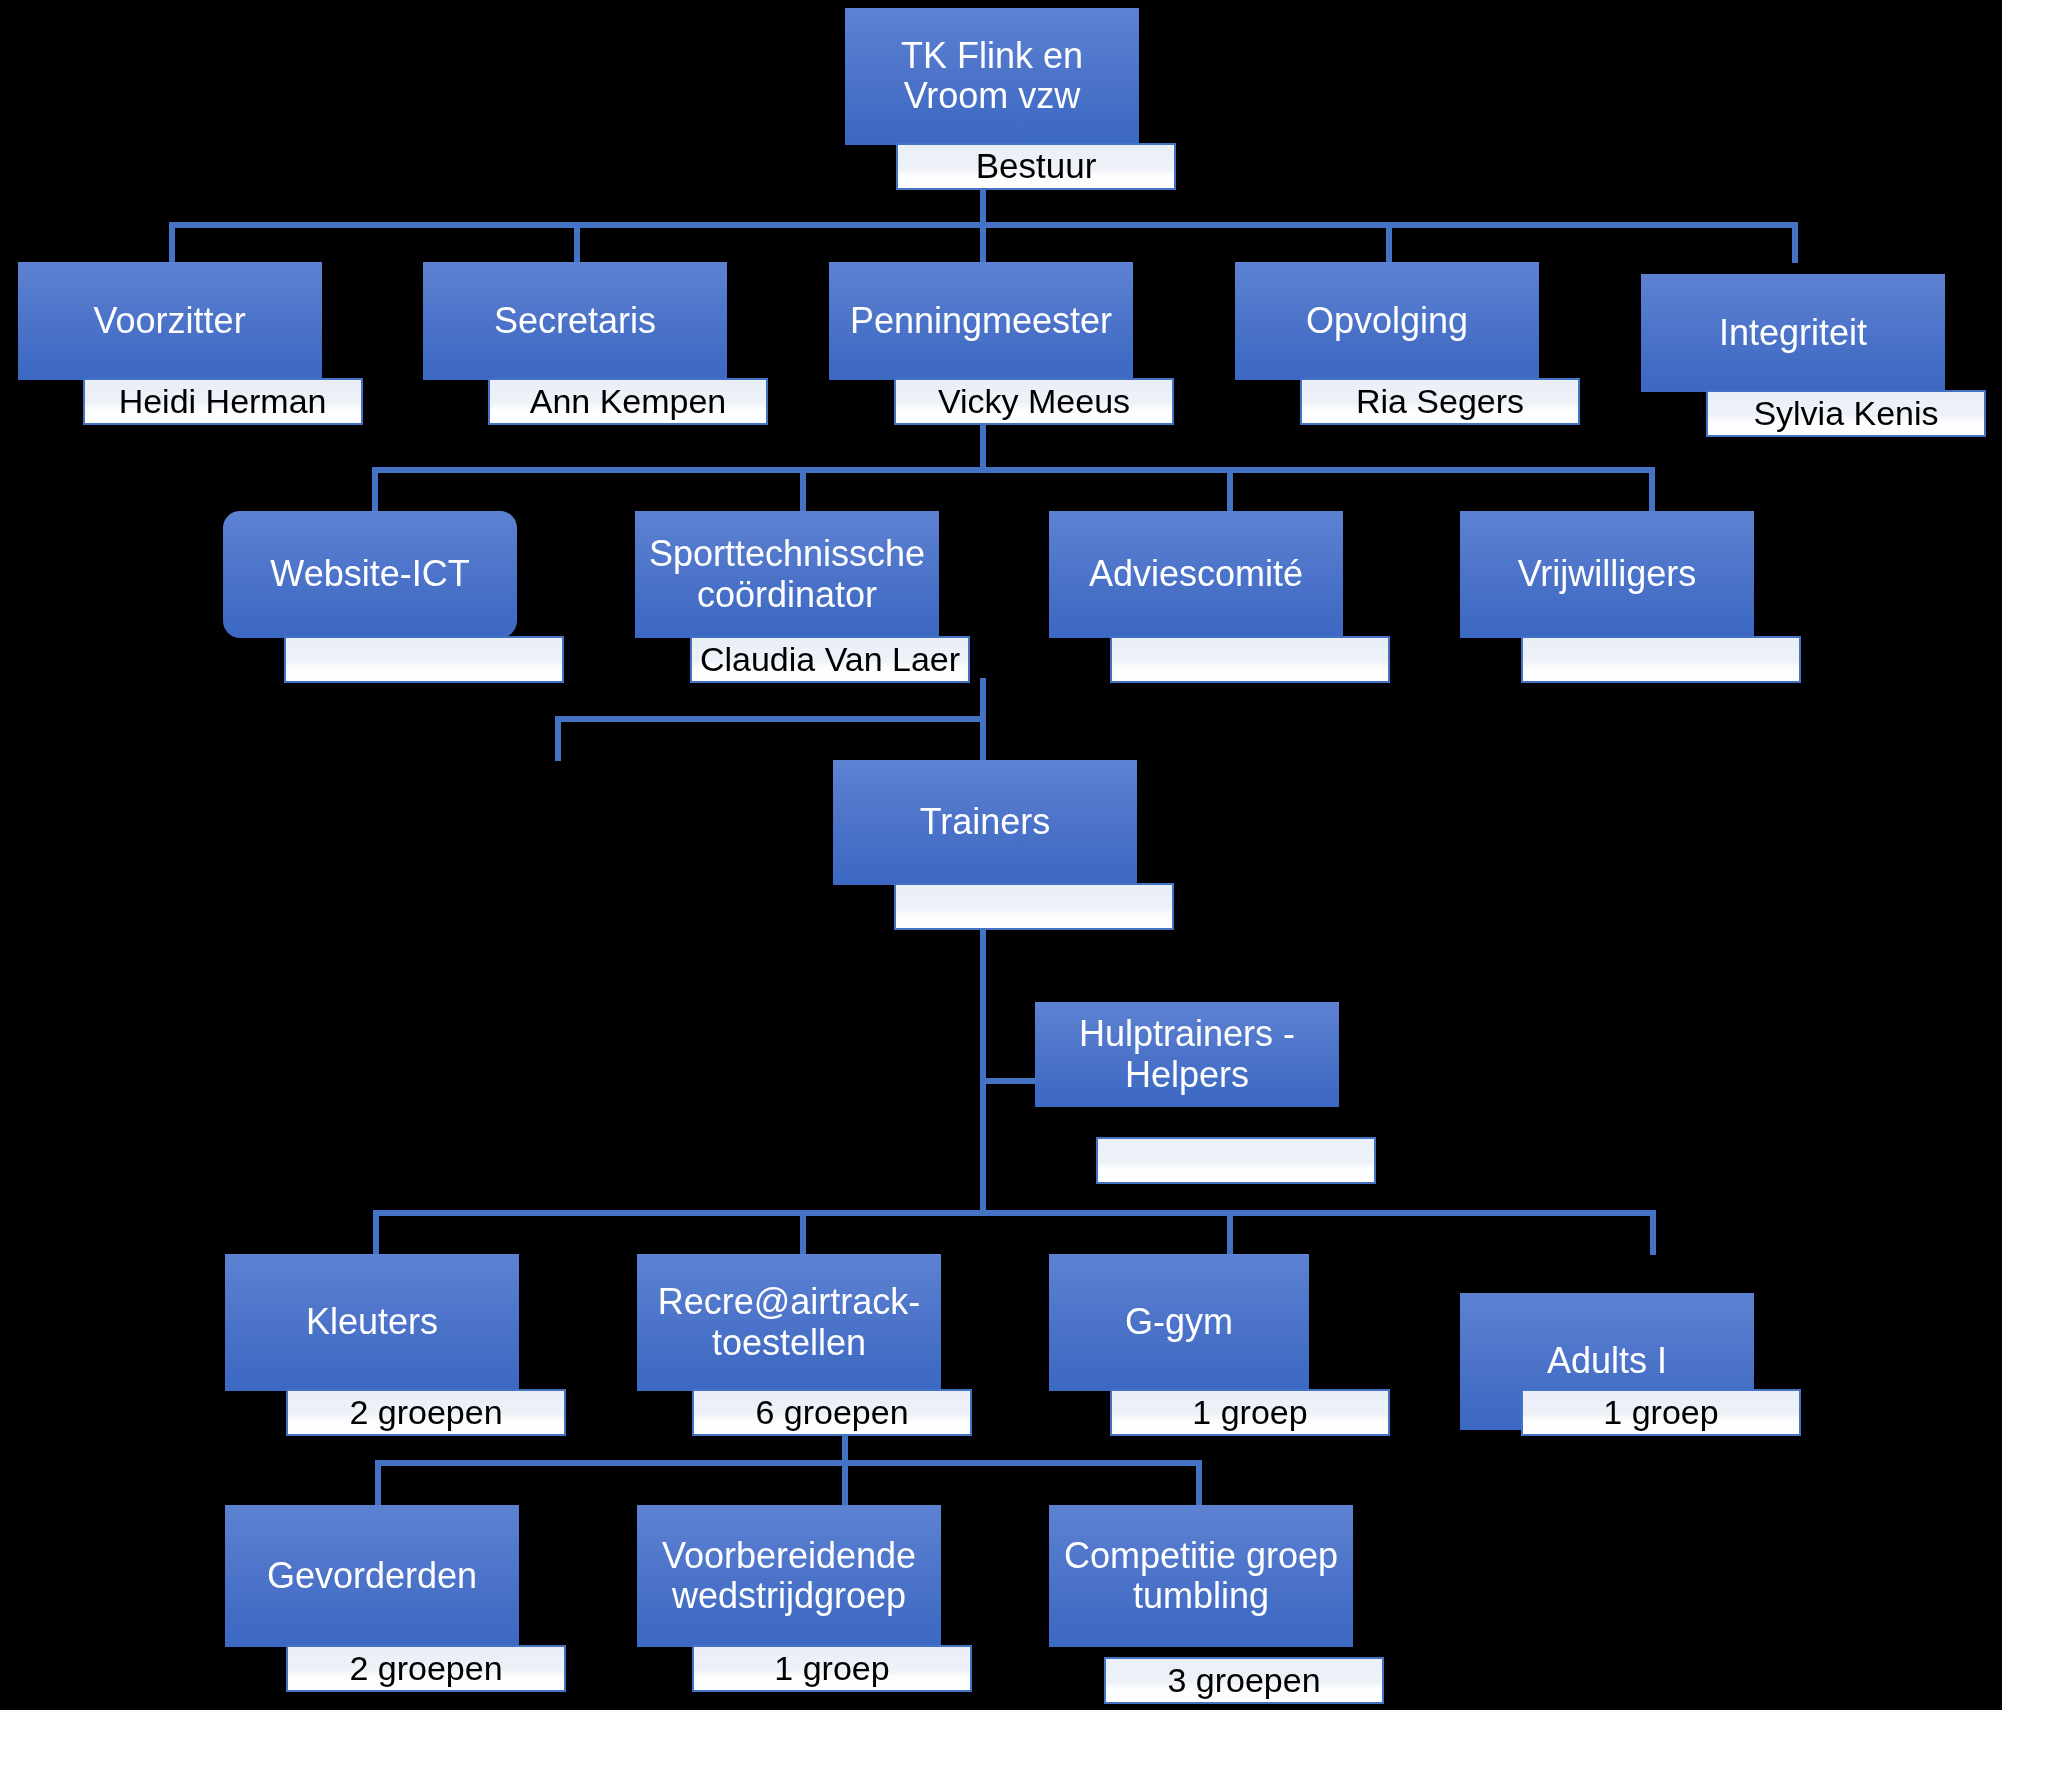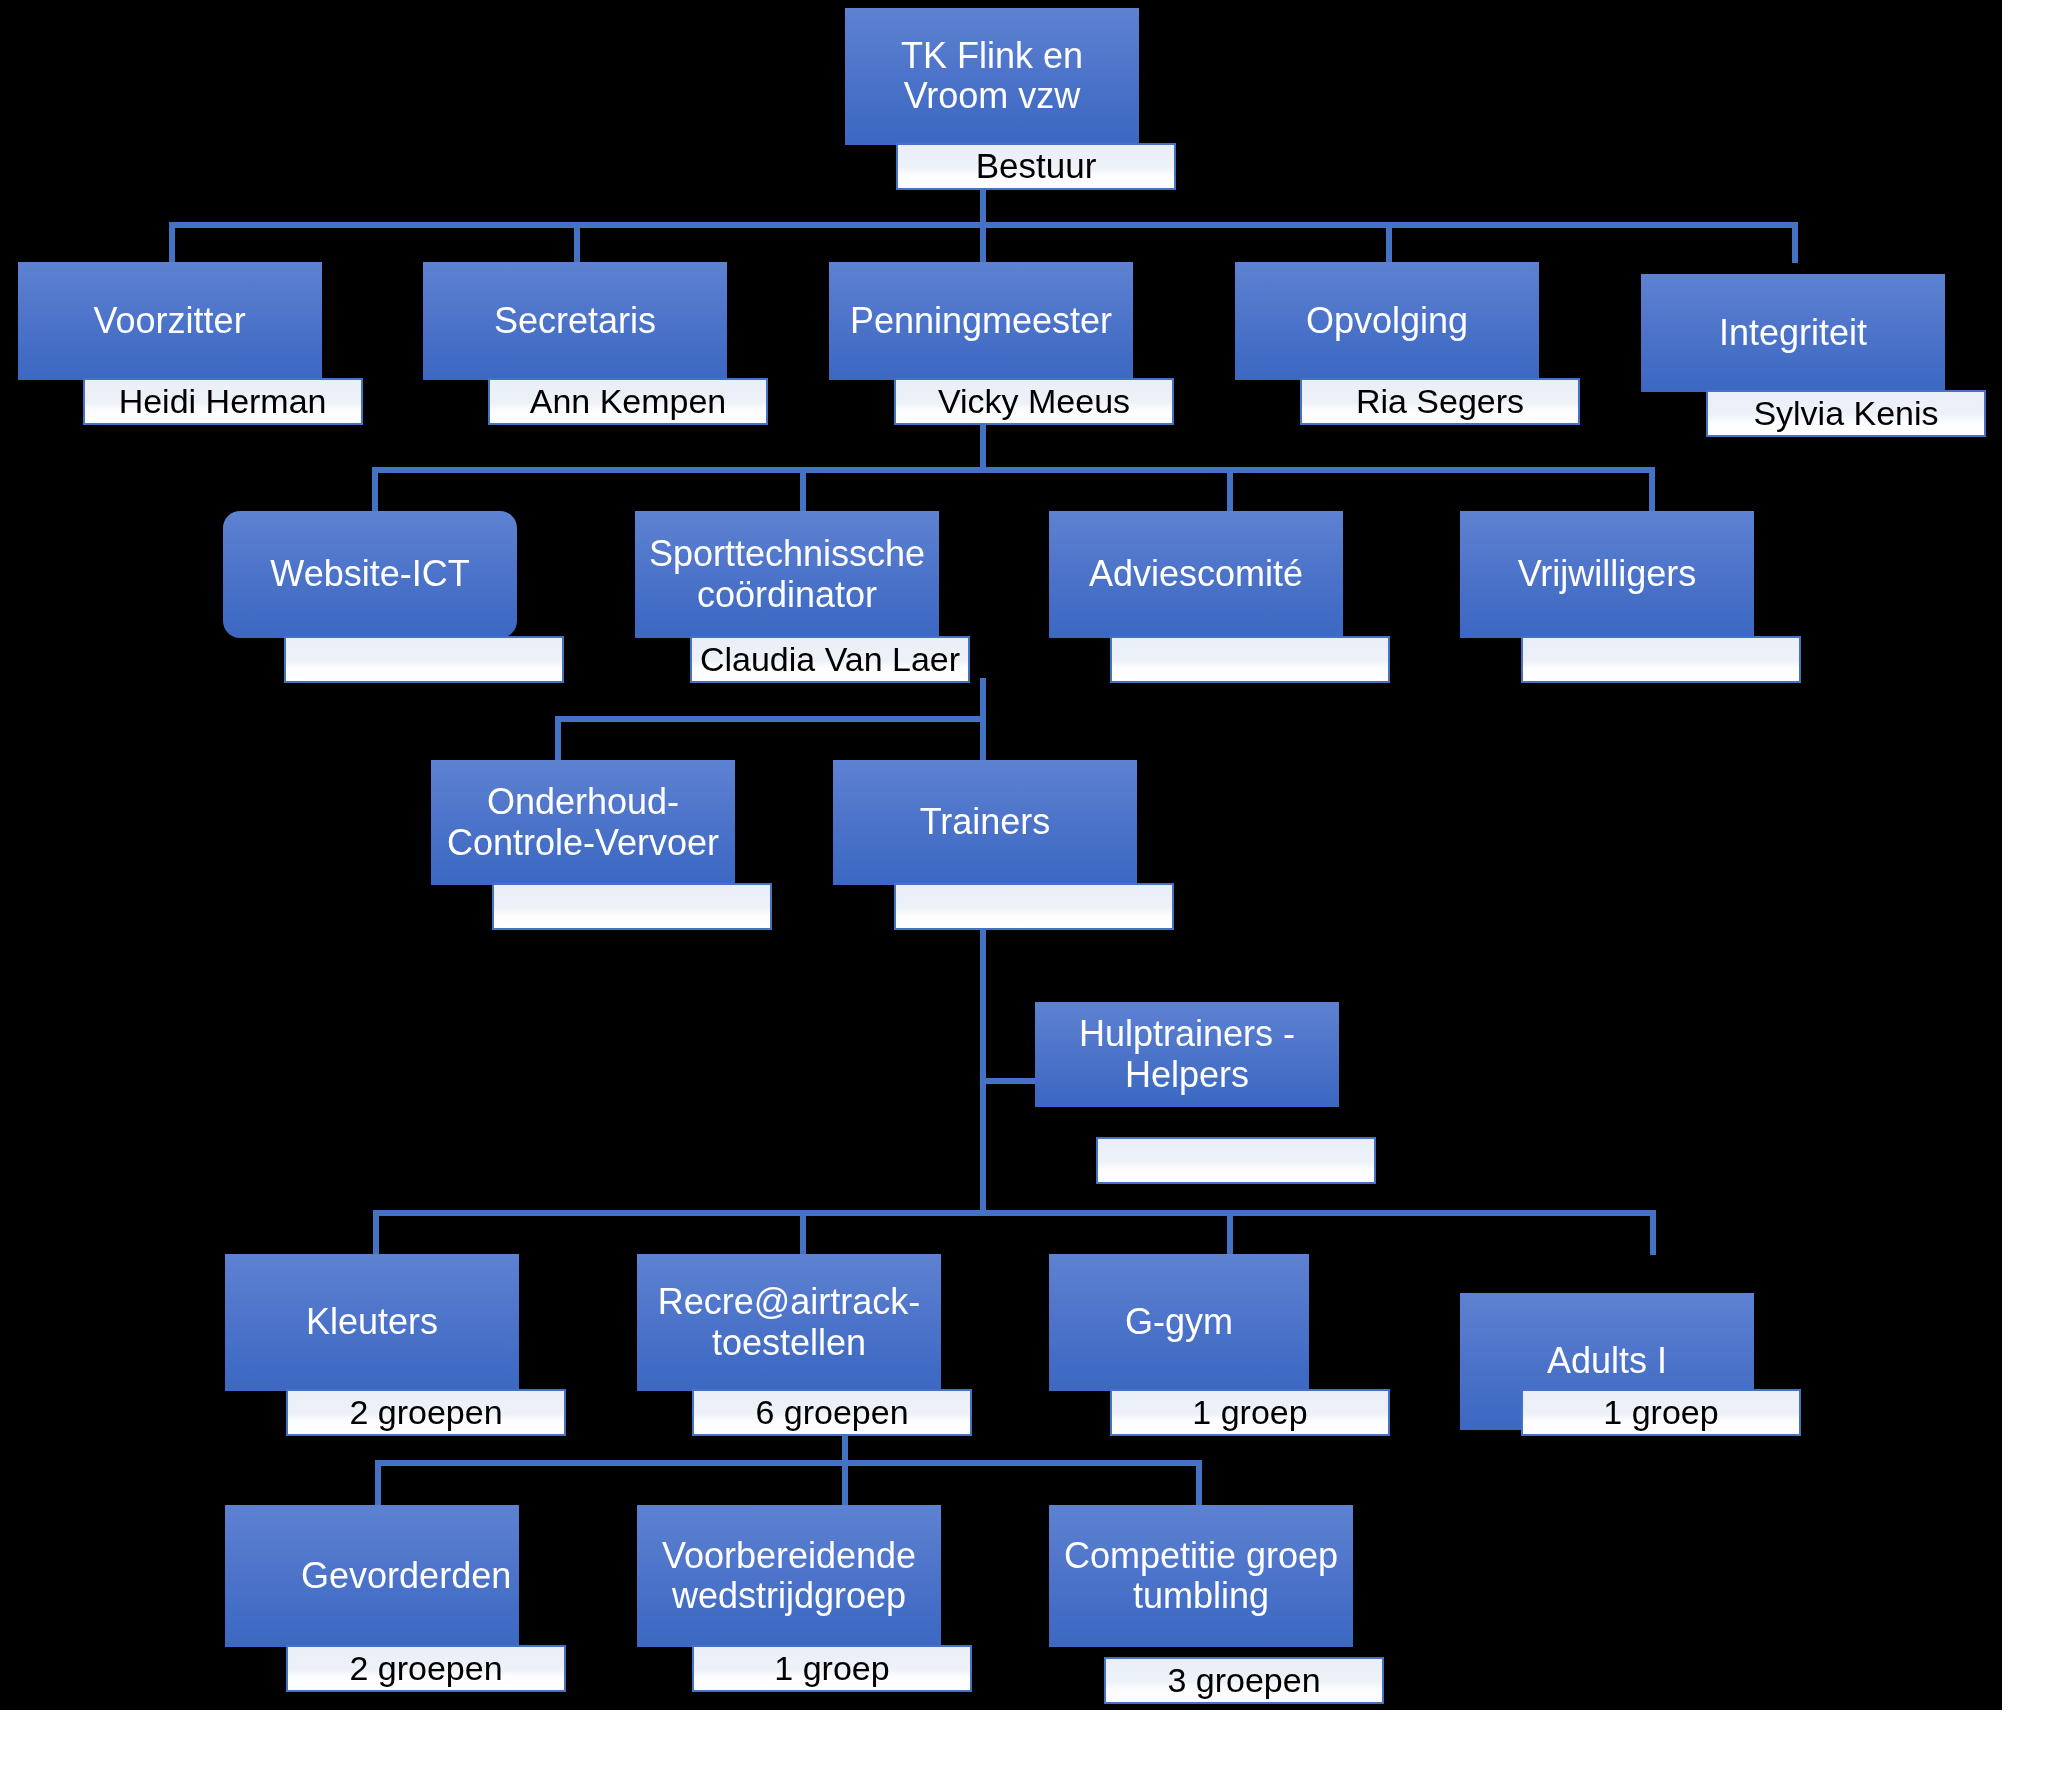--- a/index.html
+++ b/index.html
@@ -182,28 +182,20 @@
 
   <div class="node" style="left:1460px; top:511px; width:294px; height:176px;">
     <div class="box" style="height:127px; font-size:36px;">
       <span>Vrijwilligers</span>
     </div>
     <div class="strip empty" style="left:61px; top:125px; width:280px; height:47px; font-size:34px;">
       <span></span>
     </div>
   </div>
 
-  <div class="node" style="left:431px; top:760px; width:304px; height:174px;">
-    <div class="box" style="height:125px; font-size:36px;">
-      <span>Onderhoud-Controle-Vervoer</span>
-    </div>
-    <div class="strip empty" style="left:61px; top:123px; width:280px; height:47px; font-size:34px;">
-      <span></span>
-    </div>
-  </div>
 
   <div class="node" style="left:833px; top:760px; width:304px; height:174px;">
     <div class="box" style="height:125px; font-size:36px;">
       <span>Trainers</span>
     </div>
     <div class="strip empty" style="left:61px; top:123px; width:280px; height:47px; font-size:34px;">
       <span></span>
     </div>
   </div>
 
@@ -246,21 +238,21 @@
   <div class="node" style="left:1460px; top:1254px; width:294px; height:186px;">
     <div class="box" style="height:137px; font-size:36px;margin-top:39px;">
       <span>Adults I</span>
     </div>
     <div class="strip" style="left:61px; top:135px; width:280px; height:47px; font-size:34px;">
       <span>1 groep</span>
     </div>
   </div>
 
   <div class="node" style="left:225px; top:1505px; width:294px; height:191px;">
-    <div class="box" style="height:142px; font-size:36px;justify-content:flex-end;">
+    <div class="box" style="height:142px; font-size:36px;">
       <span>Gevorderden</span>
     </div>
     <div class="strip" style="left:61px; top:140px; width:280px; height:47px; font-size:34px;">
       <span>2 groepen</span>
     </div>
   </div>
 
   <div class="node" style="left:637px; top:1505px; width:304px; height:191px;">
     <div class="box" style="height:142px; font-size:36px;">
       <span>Voorbereidende wedstrijdgroep</span>

